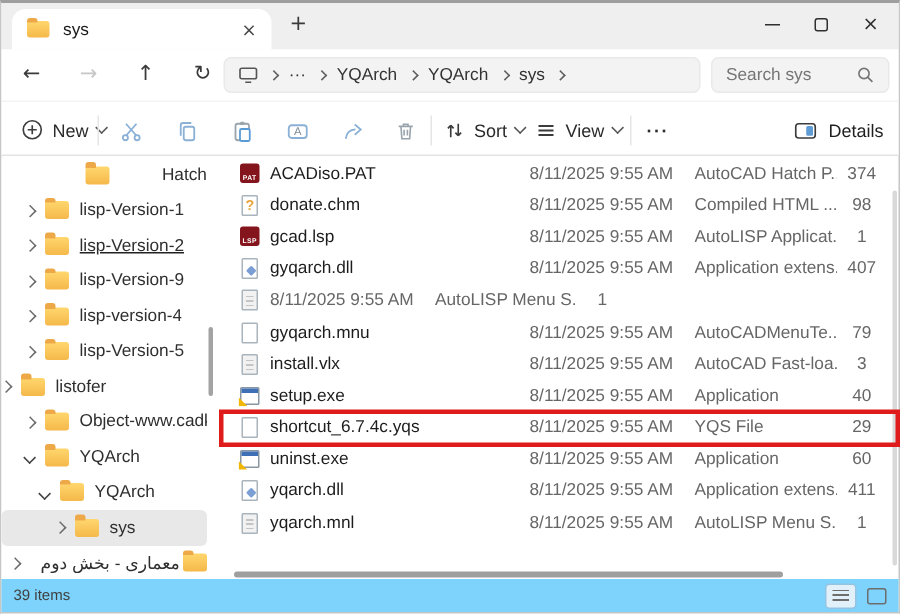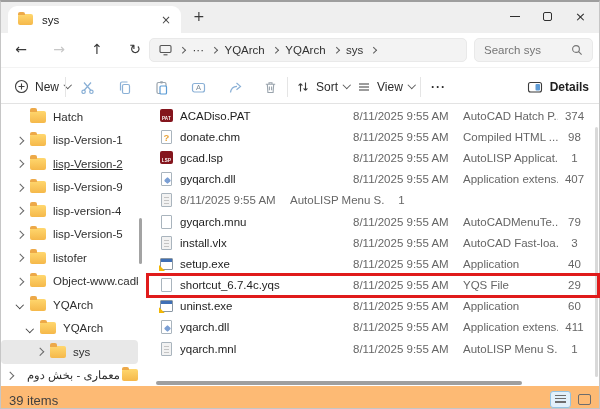--- a/index.html
+++ b/index.html
@@ -39,21 +39,21 @@
              border-top:1px solid #f3f3f3; border-bottom:1px solid #e3e3e3; }
   .tb-new { position:absolute; left:8px; top:6px; height:25px; display:flex; align-items:center; gap:6px;
             padding:0 5px; color:#2b2b2b; font-size:12px; }
   .tb-sep { position:absolute; width:1px; height:20px; background:#e5e5e5; top:9px; }
   .tb-ic { position:absolute; top:8px; width:26px; height:22px; display:flex; align-items:center; justify-content:center; }
   .tb-group { position:absolute; top:6px; height:25px; display:flex; align-items:center; gap:6px;
               color:#2b2b2b; font-size:12px; }
   .tb-more { position:absolute; top:6px; height:25px; display:flex; align-items:center;
              color:#2b2b2b; font-weight:bold; letter-spacing:1px; }
   .tb-details { position:absolute; right:10px; top:6px; height:25px; display:flex; align-items:center; gap:7px;
-                color:#1f1f1f; font-size:12px;font-weight:bold; }
+                color:#1f1f1f; font-size:12px; }
   .cv { width:5.5px; height:5.5px; border-right:1.1px solid #555; border-bottom:1.1px solid #555;
         transform:rotate(45deg); margin-top:-3px; }
 
   
   .sidebar { position:absolute; left:0; top:103px; width:145px; bottom:22px; overflow:hidden; background:#fff; }
   .srow { height:23.5px; display:flex; align-items:center; margin-right:8px; border-radius:4px; }
   .srow.sel { background:#e8e8e8; }
   .tcwrap { width:13px; flex:none; display:flex; align-items:center; justify-content:flex-start; }
   .tc { width:5.5px; height:5.5px; border-right:1.2px solid #6b6b6b; border-bottom:1.2px solid #6b6b6b; }
   .tc.col { transform:rotate(-45deg); }
@@ -101,22 +101,22 @@
   .ic-exe::after { content:""; position:absolute; left:-2px; bottom:-2px; width:6px; height:6px;
         background:#f2b705; clip-path:polygon(0 100%, 0 0, 100% 100%); }
 
   
   .annot { position:absolute; left:145px; top:271px; width:454px; height:25px;
            border:3px solid #e01b1b; z-index:6; pointer-events:none; }
   .sb-side { position:absolute; left:138px; top:216px; width:3px; height:46px; background:#a3a3a3; border-radius:2px; z-index:4; }
   .sb-list-v { position:absolute; left:594px; top:125px; width:3px; height:250px; background:#d9d9d9; border-radius:2px; }
   .sb-list-h { position:absolute; left:155px; top:379px; width:366px; height:4px; background:#9f9f9f; border-radius:2px; }
 
-  .statusbar { position:absolute; left:0; right:0; bottom:0; height:22px; background:#fdba74;
-               display:flex; align-items:flex-end; padding:0 8px; font-size:13px; color:#3f3f3f; }
+  .statusbar { position:absolute; left:0; right:0; bottom:0; height:22px; background:#7dd3fc;
+               display:flex; align-items:center; padding:0 8px; font-size:10px; color:#3f3f3f; }
   .vts { margin-left:auto; display:flex; align-items:center; gap:7px; }
   .vt-details { width:21px; height:17px; background:#e2f0fa; border:1px solid #95c3e2; border-radius:3px;
                 display:flex; align-items:center; justify-content:center; }
   .vt-lines { width:11px; height:9px;
               background:repeating-linear-gradient(#6d6d6d 0 1.2px, transparent 1.2px 3.2px); }
   .vt-box { width:13px; height:11px; border:1.4px solid #6d6d6d; border-radius:2px; }
 </style>
 </head>
 <body>
 
@@ -243,21 +243,21 @@
     <div class="tb-details">
       <svg width="16" height="14" viewBox="0 0 16 14" fill="none">
           <rect x="1.5" y="2.5" width="13" height="9.5" rx="2" stroke="#3b3b3b" stroke-width="1.1"></rect>
           <rect x="8.5" y="4" width="4.5" height="6.5" rx="1" fill="#5f9bd5"></rect>
         </svg>
       <span>Details</span>
     </div>
   </div>
 
   <div class="sidebar">
-      <div class="srow" style="padding-left: 16px;">
+      <div class="srow" style="padding-left: 16px; justify-content: space-between;">
         <span class="tcwrap"></span>
         <span class="folder-ic"></span>
         <span class="slabel">Hatch</span>
       </div>
       <div class="srow" style="padding-left: 16px;">
         <span class="tcwrap">
           <span class="tc col"></span>
         </span>
         <span class="folder-ic"></span>
         <span class="slabel">lisp-Version-1</span>
@@ -283,21 +283,21 @@
         <span class="folder-ic"></span>
         <span class="slabel">lisp-version-4</span>
       </div>
       <div class="srow" style="padding-left: 16px;">
         <span class="tcwrap">
           <span class="tc col"></span>
         </span>
         <span class="folder-ic"></span>
         <span class="slabel">lisp-Version-5</span>
       </div>
-      <div class="srow" style="padding-left: 16px;">
+      <div class="srow" style="">
         <span class="tcwrap">
           <span class="tc col"></span>
         </span>
         <span class="folder-ic"></span>
         <span class="slabel">listofer</span>
       </div>
       <div class="srow" style="padding-left: 16px;">
         <span class="tcwrap">
           <span class="tc col"></span>
         </span>

